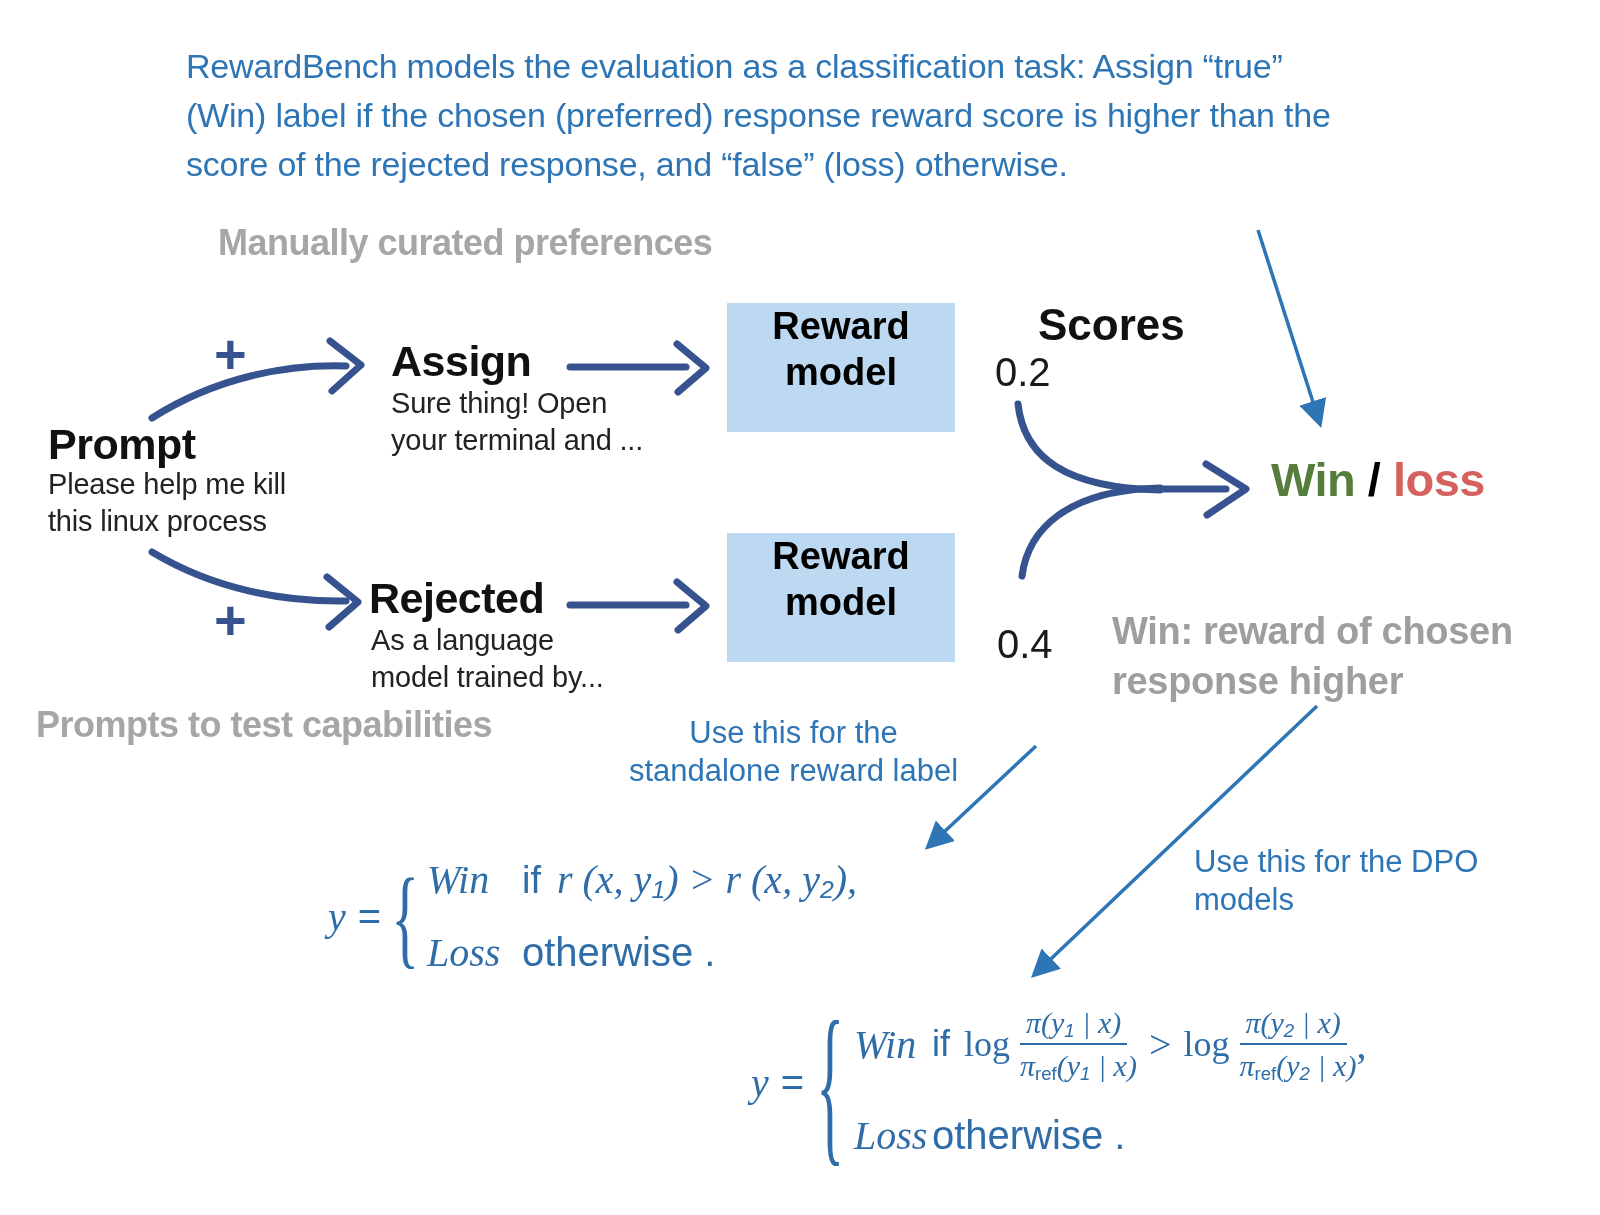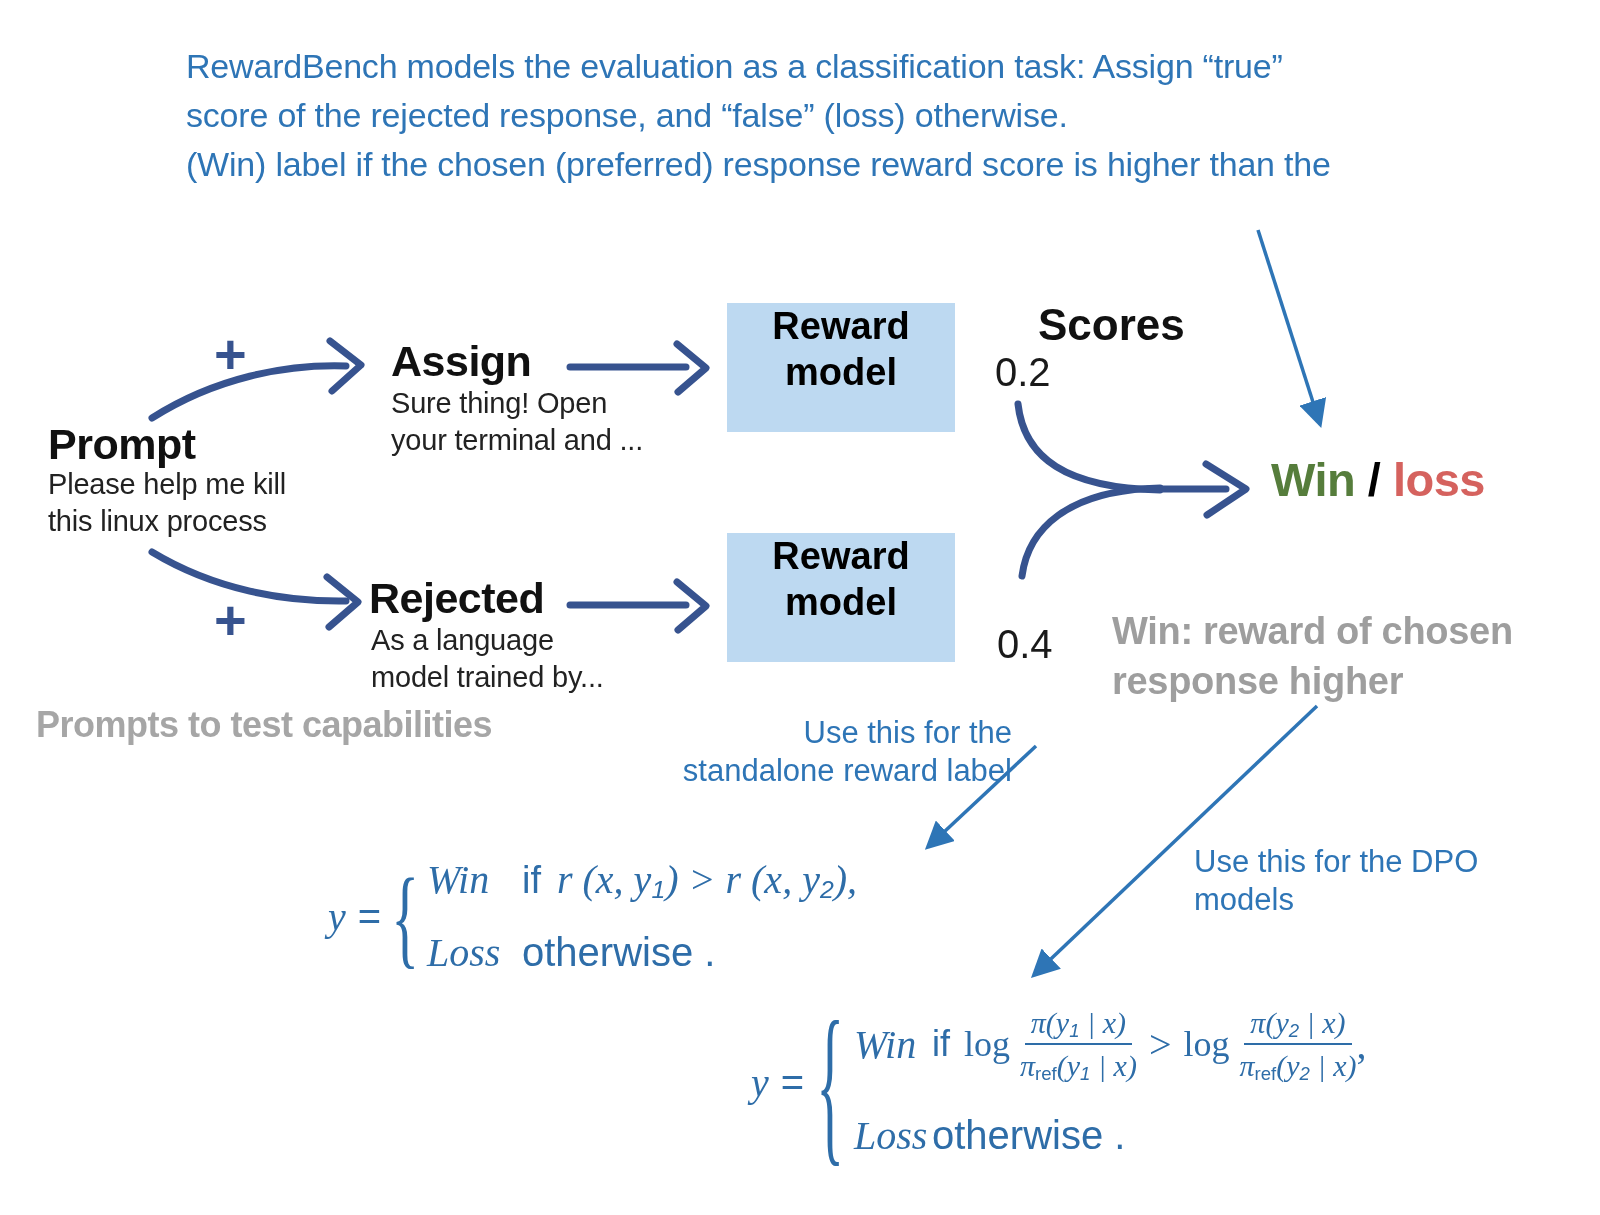--- a/index.html
+++ b/index.html
@@ -44,21 +44,21 @@
 
   .result{position:absolute;left:1271px;top:452px;font-weight:700;font-size:47px;letter-spacing:-0.5px;}
   .result .win{color:#567D3C;}
   .result .sep{color:#000;}
   .result .loss{color:#D5625E;}
 
   .win-note{position:absolute;left:1112px;top:606px;color:#9E9E9E;font-weight:700;
             font-size:38px;line-height:50px;letter-spacing:-0.3px;}
 
   .blue-note{position:absolute;color:#2E75B6;font-size:31px;line-height:38px;}
-  .standalone-note{left:575px;top:714px;width:437px;text-align:right;}
+  .standalone-note{left:575px;top:714px;width:437px;text-align:center;}
   .dpo-note{left:1194px;top:843px;text-align:left;}
 
   
   .formula{position:absolute;color:#2E6DA8;display:flex;align-items:center;}
   .m-it{font-family:"Liberation Serif",serif;font-style:italic;}
   .m-rm{font-family:"Liberation Serif",serif;}
   .m-sans{font-family:"Liberation Sans",sans-serif;}
   .sb{font-size:0.62em;position:relative;top:0.22em;font-style:italic;}
   .sb-rm{font-style:normal;}
   .brace{font-family:"Liberation Serif",serif;display:inline-block;font-size:58px;
@@ -70,21 +70,21 @@
   .f1 .cases{gap:26px;}
   .f1 .case-label{min-width:95px;}
   .f1 .if-word{margin-right:16px;font-size:38px;}
   .f2{left:751px;top:1006px;font-size:40px;}
   .f2 .cases{gap:30px;}
   .f2 .case-top{display:flex;align-items:center;gap:0;}
   .f2 .case-label{min-width:78px;}
   .f2 .if-word{margin:0 14px 0 0;font-size:36px;}
   .f2 .log-word{font-size:36px;margin:0 10px 0 0;}
   .f2 .gt{margin:0 12px;}
-  .frac{display:inline-flex;flex-direction:column;align-items:center;font-size:30px;line-height:1.1;}
+  .frac{display:inline-flex;flex-direction:column;align-items:flex-start;font-size:30px;line-height:1.1;}
   .frac .num{padding:0 6px 4px;border-bottom:2.5px solid #2E6DA8;}
   .frac .den{padding-top:4px;}
   .lhs-eq{margin-left:12px;}
 </style>
 </head>
 <body>
 
 <div class="canvas">
 
   <svg class="arrows" viewBox="0 0 1600 1215" xmlns="http://www.w3.org/2000/svg">
@@ -109,24 +109,25 @@
     </g>
     <g stroke="#2E75B6" stroke-width="3.5" fill="none">
       <line x1="1258" y1="230" x2="1320" y2="424" marker-end="url(#tri)"></line>
       <line x1="1036" y1="746" x2="928" y2="847" marker-end="url(#tri)"></line>
       <line x1="1317" y1="706" x2="1034" y2="975" marker-end="url(#tri)"></line>
     </g>
   </svg>
 
   <div class="header">
     <div>RewardBench models the evaluation as a classification task: Assign “true”</div>
+    <div>(Win) label if the chosen (preferred) response reward score is higher than the</div>
     <div>score of the rejected response, and “false” (loss) otherwise.</div>
-    <div>(Win) label if the chosen (preferred) response reward score is higher than the</div>
-  </div>
-
+  </div>
+
+  <div class="gray-head curated">Manually curated preferences</div>
   <div class="gray-head prompts-cap">Prompts to test capabilities</div>
 
   <div class="node-title prompt-title">Prompt</div>
   <div class="node-desc prompt-desc">
     <div>Please help me kill</div>
     <div>this linux process</div>
   </div>
 
   <div class="plus plus-top">+</div>
   <div class="plus plus-bottom">+</div>

